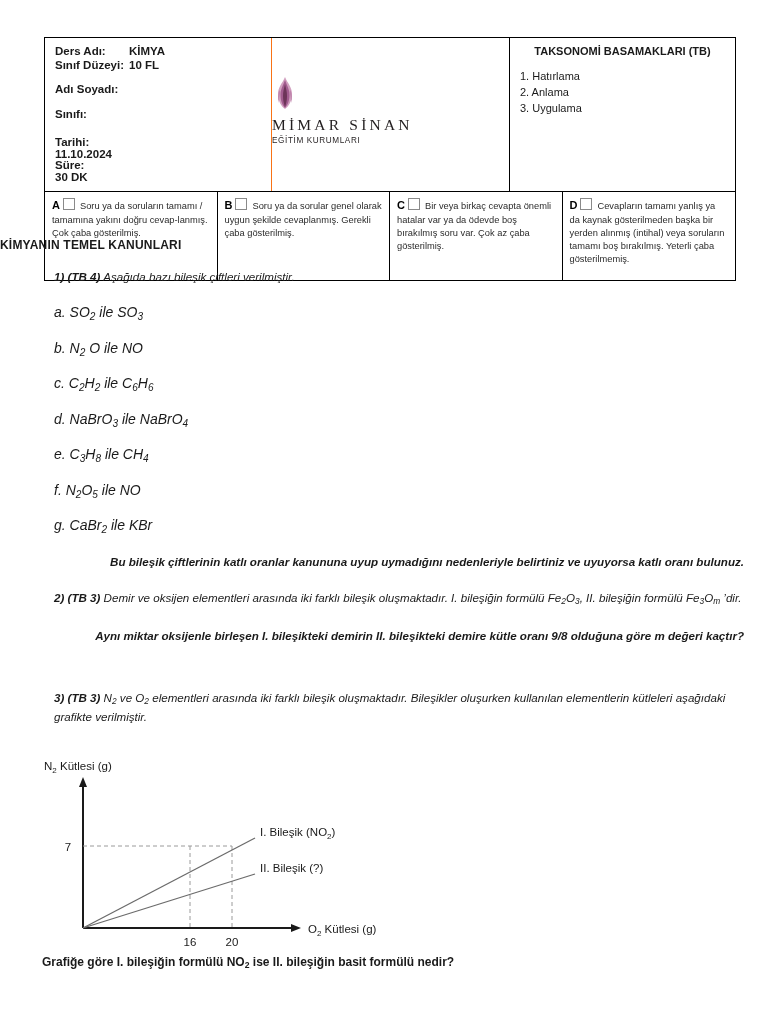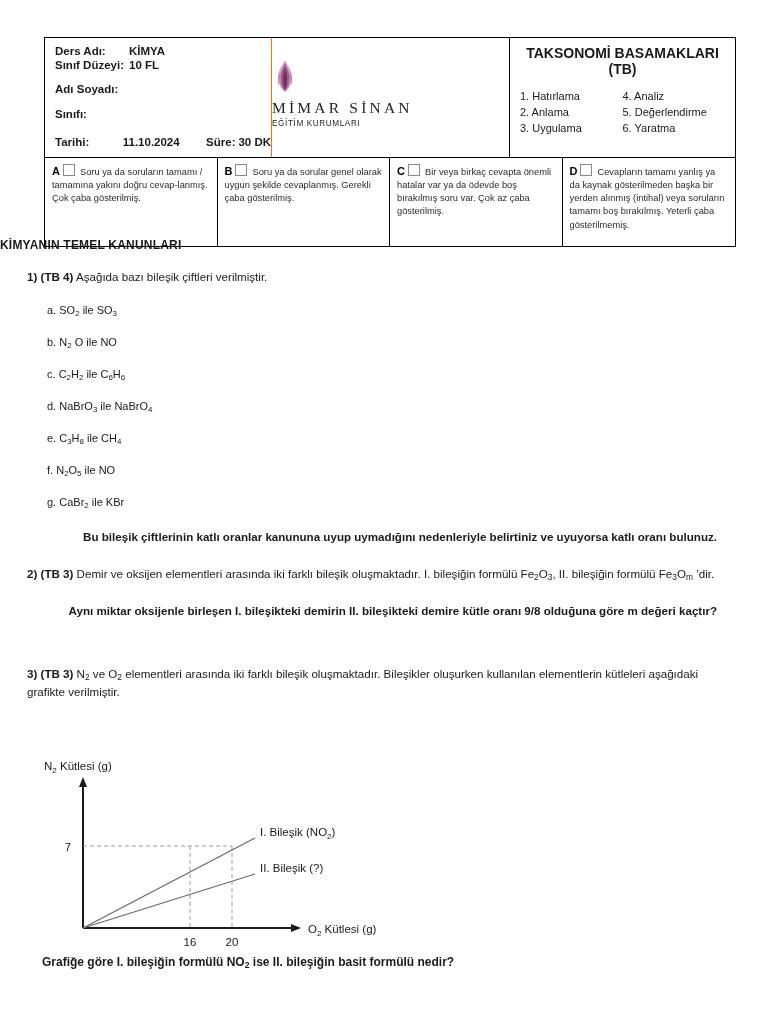--- a/index.html
+++ b/index.html
@@ -47,21 +47,21 @@
   }
   .info-line {
     display: flex;
     margin-bottom: 2px;
     white-space: nowrap;
   }
   .info-key { display: inline-block; min-width: 74px; }
   .info-val { display: inline-block; }
   .spacer-sm { height: 11px; }
   .spacer-md { height: 13px; }
-  .info-line.date-row { margin-top: 2px; }
+  .info-line.date-row { margin-top: 2px; flex-direction: column; }
   .info-line.date-row .info-key { min-width: 0; margin-right: 48px; }
 
   .hcell-logo {
     width: 238px;
     box-sizing: border-box;
     border-right: 1px solid #000;
     display: flex;
     flex-direction: column;
     align-items: flex-start;
     justify-content: center;
@@ -89,28 +89,29 @@
     white-space: nowrap;
   }
 
   .hcell-tax {
     flex: 1;
     box-sizing: border-box;
     padding: 7px 10px 6px 10px;
   }
   .tax-title {
     text-align: center;
-    font-size: 14px;
+    font-size: 11px;
     font-weight: bold;
     margin-bottom: 12px;
   }
   .tax-cols {
     display: flex;
     font-size: 11px;
     line-height: 1.45;
+    flex-direction: column;
   }
   .tax-col { width: 50%; }
 
   .header-bottom {
     display: flex;
     min-height: 88px;
   }
   .rubric {
     width: 25%;
     box-sizing: border-box;
@@ -143,35 +144,35 @@
     left: 0;
     top: 238px;
     width: 768px;
     text-align: left;
     font-size: 12px;
     font-weight: bold;
     letter-spacing: 0.2px;
   }
   .content {
     position: absolute;
-    left: 27px;
+    left: 54px;
     top: 268px;
     width: 690px;
+    font-style: italic;
   }
   .q {
     font-size: 11.6px;
     line-height: 1.5;
     margin-bottom: 19px;
   }
   .q.bold { font-weight: bold; text-align: right; }
   .qnum { font-weight: bold; }
   .item {
-    font-size: 11px;
+    font-size: 14px;
     margin-bottom: 18px;
-    margin-left: 20px;
   }
   sub {
     font-size: 0.72em;
     vertical-align: -0.25em;
   }
   .gap-big { height: 26px; }
 
   
   .graph-wrap {
     position: absolute;
@@ -243,25 +244,20 @@
       </div>
 
       <div class="hcell-tax">
         <div class="tax-title">TAKSONOMİ BASAMAKLARI (TB)</div>
         <div class="tax-cols">
           <div class="tax-col">
             <div>1. Hatırlama</div>
             <div>2. Anlama</div>
             <div>3. Uygulama</div>
           </div>
-          <div class="tax-col">
-            <div>4. Analiz</div>
-            <div>5. Değerlendirme</div>
-            <div>6. Yaratma</div>
-          </div>
         </div>
       </div>
 
     </div>
 
     <div class="header-bottom">
       <div class="rubric">
         <span class="rubric-letter">A</span><span class="checkbox"></span><span>Soru ya da soruların tamamı / tamamına yakını doğru cevap-lanmış.  Çok çaba gösterilmiş.</span>
       </div>
       <div class="rubric">

